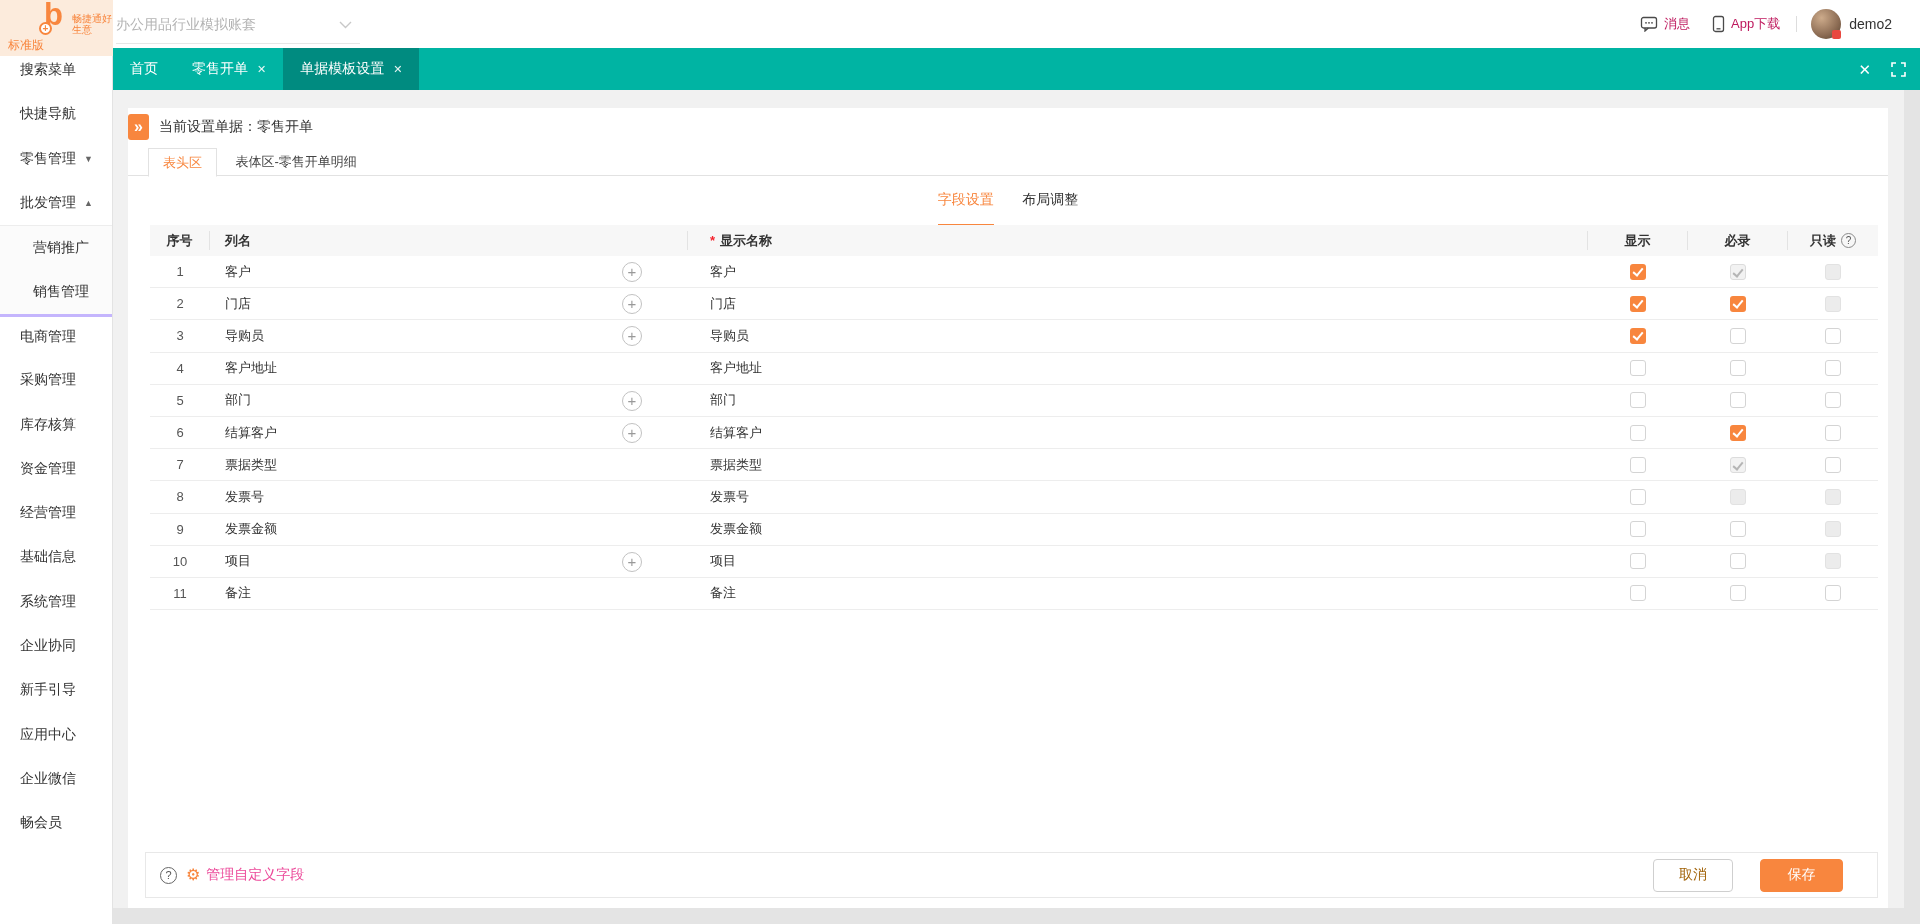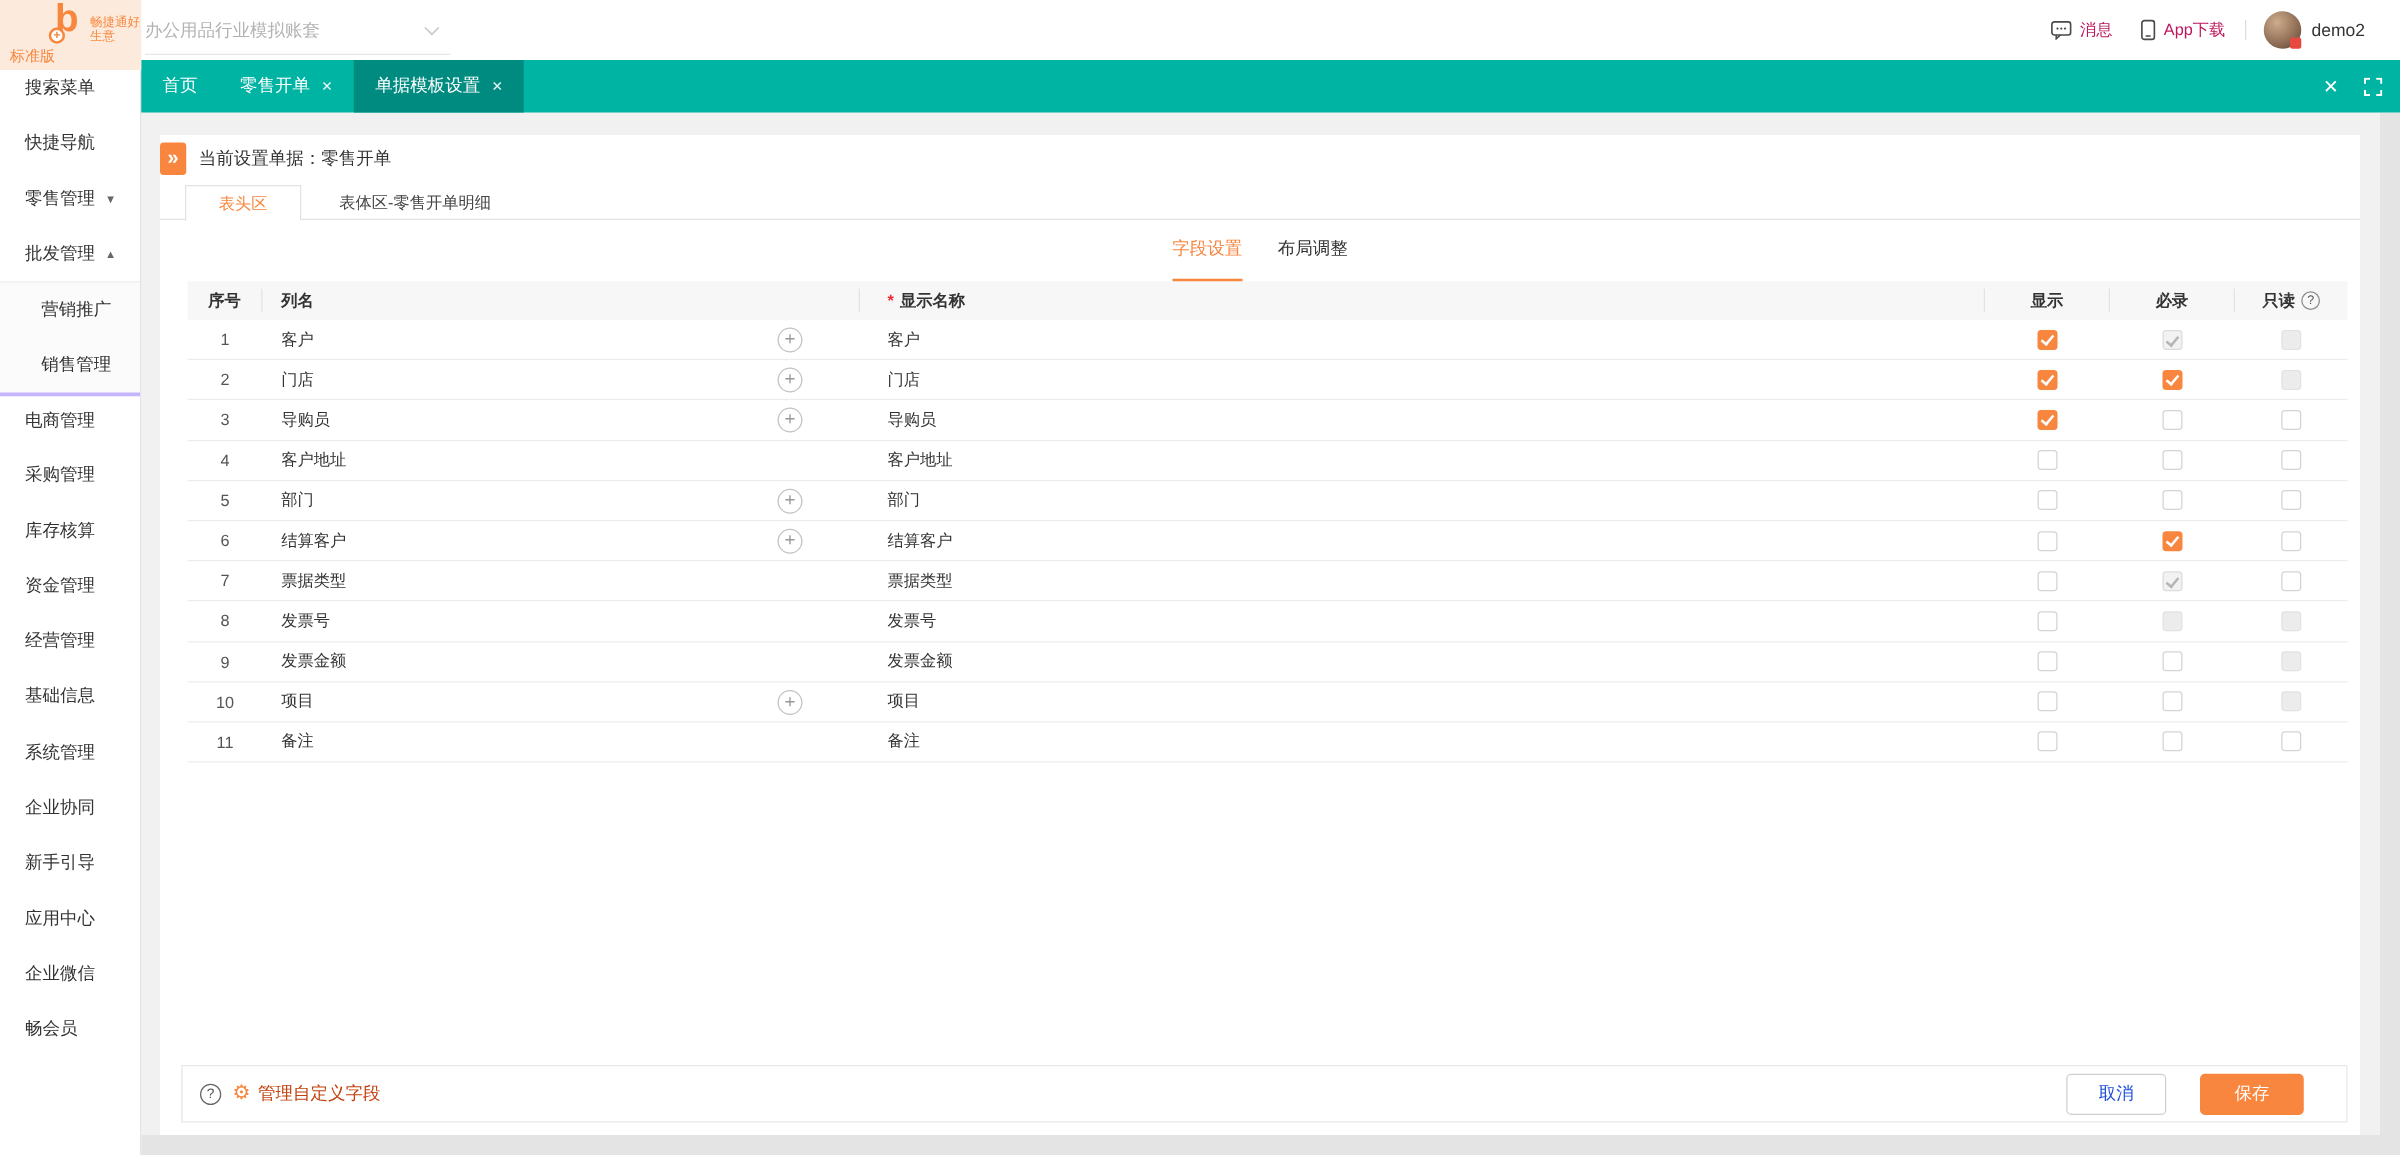--- a/index.html
+++ b/index.html
@@ -49,21 +49,21 @@
   
   .content-bg { position:absolute; top:90px; left:113px; right:0; bottom:0; background:#f1f1f1; }
   .panel { position:absolute; top:108px; left:128px; width:1760px; height:900px; background:#fff; }
 
   .crumb { position:absolute; top:6px; left:0; height:26px; display:flex; align-items:center; }
   .crumb-badge { width:21px; height:26px; background:#f8863e; border-radius:3px; color:#fff; text-align:center; cursor:pointer; }
   .crumb-badge::before { content:"\00BB"; font-size:16px; font-weight:bold; line-height:25px; }
   .crumb-text { margin-left:10px; font-size:14px; color:#333; }
 
   .doc-tabs { position:absolute; top:39px; left:0; right:0; height:29px; border-bottom:1px solid #e2e2e2; padding-left:20px; }
-  .doc-tab { display:inline-flex; height:29px; align-items:center; padding:0 26px; font-size:13px; color:#444; cursor:pointer; vertical-align:bottom; }
+  .doc-tab { display:inline-flex; height:29px; align-items:center; padding:0 14px; font-size:13px; color:#444; cursor:pointer; vertical-align:bottom; }
   .doc-tab.active { background:#fff; border:1px solid #e2e2e2; border-bottom:1px solid #fff; color:#f8863e; margin-bottom:-1px; }
 
   .sub-tabs { position:absolute; top:82px; left:0; right:0; text-align:center; }
   .sub-tab { display:inline-block; margin:0 12px; font-size:14px; padding-bottom:15px; cursor:pointer; color:#333; }
   .sub-tab.active { color:#f8863e; border-bottom:3px solid #f8863e; }
 
   
   .ftable { position:absolute; top:117px; left:22px; width:1728px; font-size:13px; }
   .thead { display:flex; height:31px; background:#f7f7f7; align-items:center; font-weight:bold; color:#333; }
   .th { border-right:1px solid #e3e3e3; height:19px; display:flex; align-items:center; }
@@ -92,24 +92,24 @@
   .cb.checked::after, .cb.checked-disabled::after { content:""; position:absolute; left:5px; top:2px; width:4px; height:8px; border:solid #fff; border-width:0 2px 2px 0; transform:rotate(40deg); }
   .cb.checked-disabled { background:#f2f2f2; border:1px solid #dcdcdc; cursor:default; }
   .cb.checked-disabled::after { border-color:#b5b5b5; left:4px; }
 
   
   .footer-bar { position:absolute; left:17px; top:744px; width:1733px; height:46px; border:1px solid #e8e8e8; background:#fff; display:flex; align-items:center; padding:0 14px; }
   .f-help { width:17px; height:17px; border:1px solid #666; border-radius:50%; color:#555; font-size:11px; line-height:15px; text-align:center; cursor:pointer; }
   .f-help::before { content:"?"; }
   .f-gear { color:#f8863e; font-size:16px; margin-left:9px; line-height:1; }
   .f-gear::before { content:"\2699"; }
-  .f-manage { color:#c2410c; font-size:14px; margin-left:6px; cursor:pointer; }
+  .f-manage { color:#ec4899; font-size:14px; margin-left:6px; cursor:pointer; }
   .f-buttons { margin-left:auto; display:flex; align-items:center; margin-right:20px; }
   .btn { height:33px; border-radius:4px; font-size:14px; display:flex; align-items:center; justify-content:center; cursor:pointer; font-family:inherit; }
-  .btn-cancel { width:80px; background:#fff; border:1px solid #cfcfcf; color:#1d4ed8; }
+  .btn-cancel { width:80px; background:#fff; border:1px solid #cfcfcf; color:#a16207; }
   .btn-save { width:83px; background:#f8863e; border:1px solid #f8863e; color:#fff; margin-left:27px; }
 
   
   .vscroll { position:absolute; top:90px; right:0; width:16px; bottom:0; background:#e4e4e4; }
   .hscroll { position:absolute; left:113px; right:16px; bottom:0; height:16px; background:#e4e4e4; }
 </style>
 </head>
 <body>
 
 <header class="topbar">

